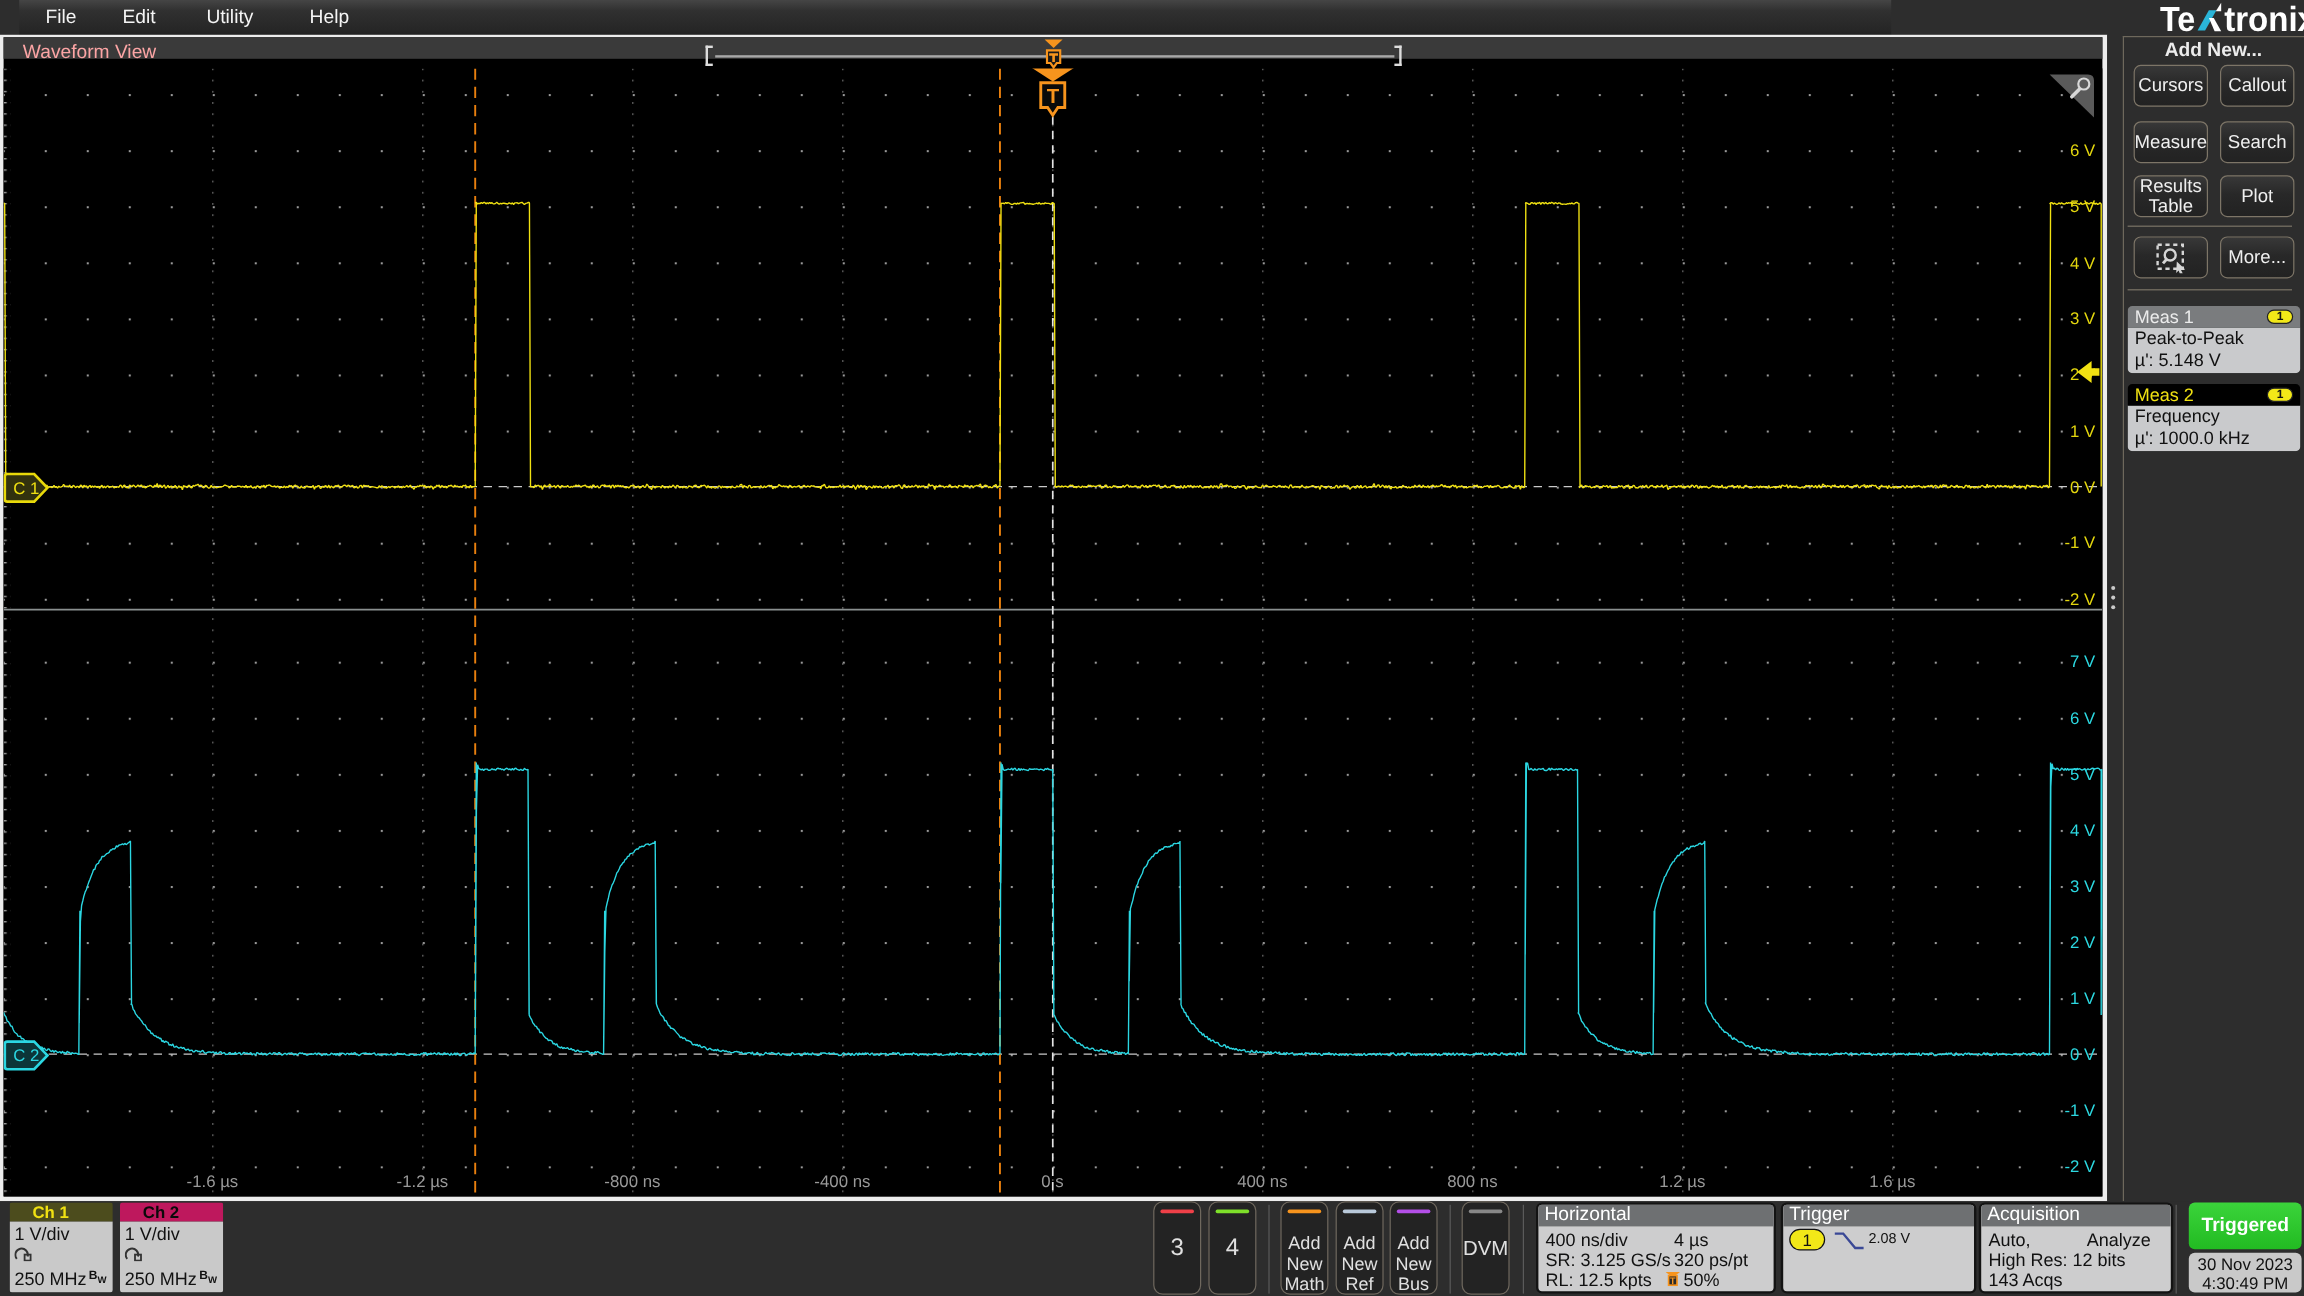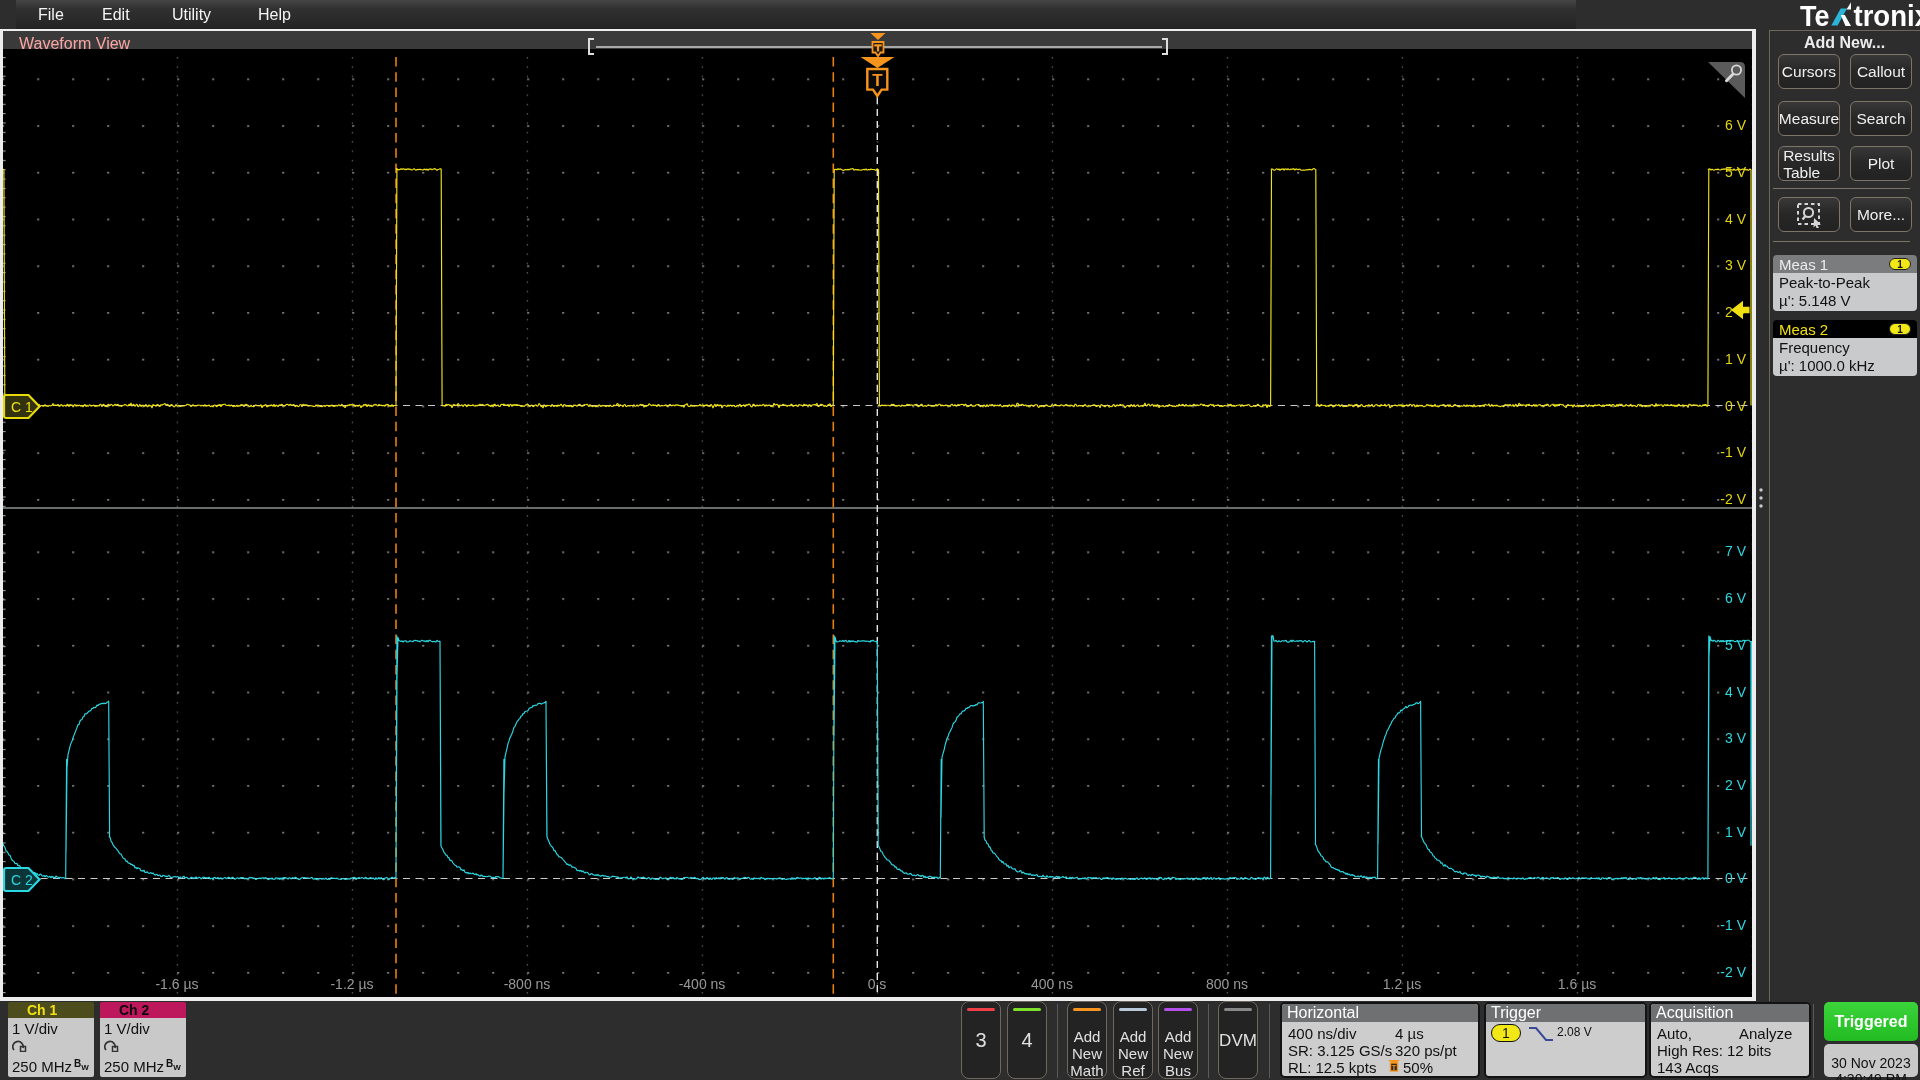--- a/index.html
+++ b/index.html
@@ -4,39 +4,39 @@
 html,body{width:1920px;height:1080px;overflow:hidden;background:#2d2d2d;font-family:"Liberation Sans",sans-serif;-webkit-font-smoothing:antialiased}
 .abs{position:absolute}
 #menubar{position:absolute;left:16px;top:0;width:1560px;height:30px;background:linear-gradient(#454545,#303030 30%,#262626 85%,#202020)}
 #menubar span{position:absolute;top:6px;color:#f5f5f5;font-size:16px}
 #wfwin{position:absolute;left:0;top:29px;width:1756px;height:972px;background:#000;border:2px solid #ededed;border-left-width:3px;border-right-width:4px;border-bottom-width:4px}
 #titlebar{position:absolute;left:0;top:0;width:1749px;height:18px;background:#3a3a3a;color:#fca5a5;font-size:16px}
 #titlebar .t{position:absolute;left:16px;top:4px}
 #plot{position:absolute;left:0;top:26px;width:1749px;height:940px;background:#000}
 #rpanel{position:absolute;left:1756px;top:29px;width:164px;height:972px;background:#2d2d2d}
 #rpinner{position:absolute;left:13px;top:1px;width:151px;height:971px;border-left:1px solid #6e685c;border-top:1px solid #6e685c}
-.rbtn{position:absolute;width:62px;height:35px;background:linear-gradient(#383838,#282828 45%,#222);border:1px solid #7d7567;border-radius:6px;color:#efefef;font-size:15.5px;text-align:left;display:flex;align-items:center;justify-content:center;line-height:17px}
+.rbtn{position:absolute;width:62px;height:35px;background:linear-gradient(#383838,#282828 45%,#222);border:1px solid #7d7567;border-radius:6px;color:#efefef;font-size:15.5px;text-align:center;display:flex;align-items:center;justify-content:center;line-height:17px}
 .rsep{position:absolute;left:5px;width:137px;height:1px;background:#7a7466}
 .meas{position:absolute;left:17px;width:144px;height:56px;border-radius:4px;overflow:hidden}
 .meas .hd{height:18px;font-size:15px;padding:1px 0 0 6px;position:relative}
 .meas .bd{height:38px;background:#c9cacc;color:#111;font-size:15px;padding:1px 0 0 6px;line-height:18px}
 .pill{position:absolute;right:6px;top:3px;width:22px;height:12px;background:#f2e818;border:1px solid #222;border-radius:7px;color:#111;font-size:10px;text-align:center;line-height:11px;font-weight:bold}
 #botbar{position:absolute;left:0;top:1001px;width:1920px;height:79px;background:#2d2d2d}
 .chbadge{position:absolute;top:1px;width:86px;height:75px;border-radius:2px;overflow:hidden}
 .chbadge .hd{height:16px;font-size:14px;padding:0 0 0 19px;font-weight:bold}
 .chbadge .bd{height:59px;background:#c9c9c9;color:#111;font-size:15px;padding:2px 0 0 4px;line-height:18px}
 .numbtn{position:absolute;top:0;width:40px;height:78px;background:#232323;border:1px solid #6f685e;border-radius:8px;color:#e0e0e0;text-align:center}
 .numbtn .cl{position:absolute;left:5px;top:6px;width:28px;height:3px;border-radius:2px}
 .numbtn .tx{position:absolute;left:0;width:100%;top:26px;font-size:15px;line-height:17px}
 .vsep{position:absolute;top:3px;width:1px;height:74px;background:#5a5a5a}
 .panel{position:absolute;top:1px;background:#cdcdce;border:2px solid #131313;border-radius:5px;overflow:hidden;color:#111}
 .panel .hd{height:18px;background:#6e7072;color:#fff;font-size:16px;padding:0 0 0 5px}
 .panel .bd{font-size:15px;position:relative;height:54px}
 #trigd{position:absolute;left:1824px;top:1px;width:94px;height:39px;background:linear-gradient(#3bd43b,#22bb22);border-radius:5px;color:#fff;font-weight:bold;font-size:16px;text-align:center;line-height:39px}
-#datebox{position:absolute;left:1824px;top:43px;width:94px;height:33px;background:#c9c9c9;border-radius:5px;color:#111;font-size:14px;text-align:center;line-height:16px;padding-top:11px}
+#datebox{position:absolute;left:1824px;top:43px;width:94px;height:33px;background:#c9c9c9;border-radius:5px;color:#111;font-size:14px;text-align:center;line-height:16px;padding-top:1px}
 #scrolldots{position:absolute;left:1758px;top:487px;width:6px;height:26px}
 .lv{font-size:14px;text-anchor:end}
 .l1{fill:#e3d60e}
 .l2{fill:#2cd8e0}
 .lt{font-size:14px;fill:#999;text-anchor:middle}
 </style></head>
 <body>
 <div id="menubar">
  <span style="left:22px">File</span>
     <span style="left:86px">Edit</span>

